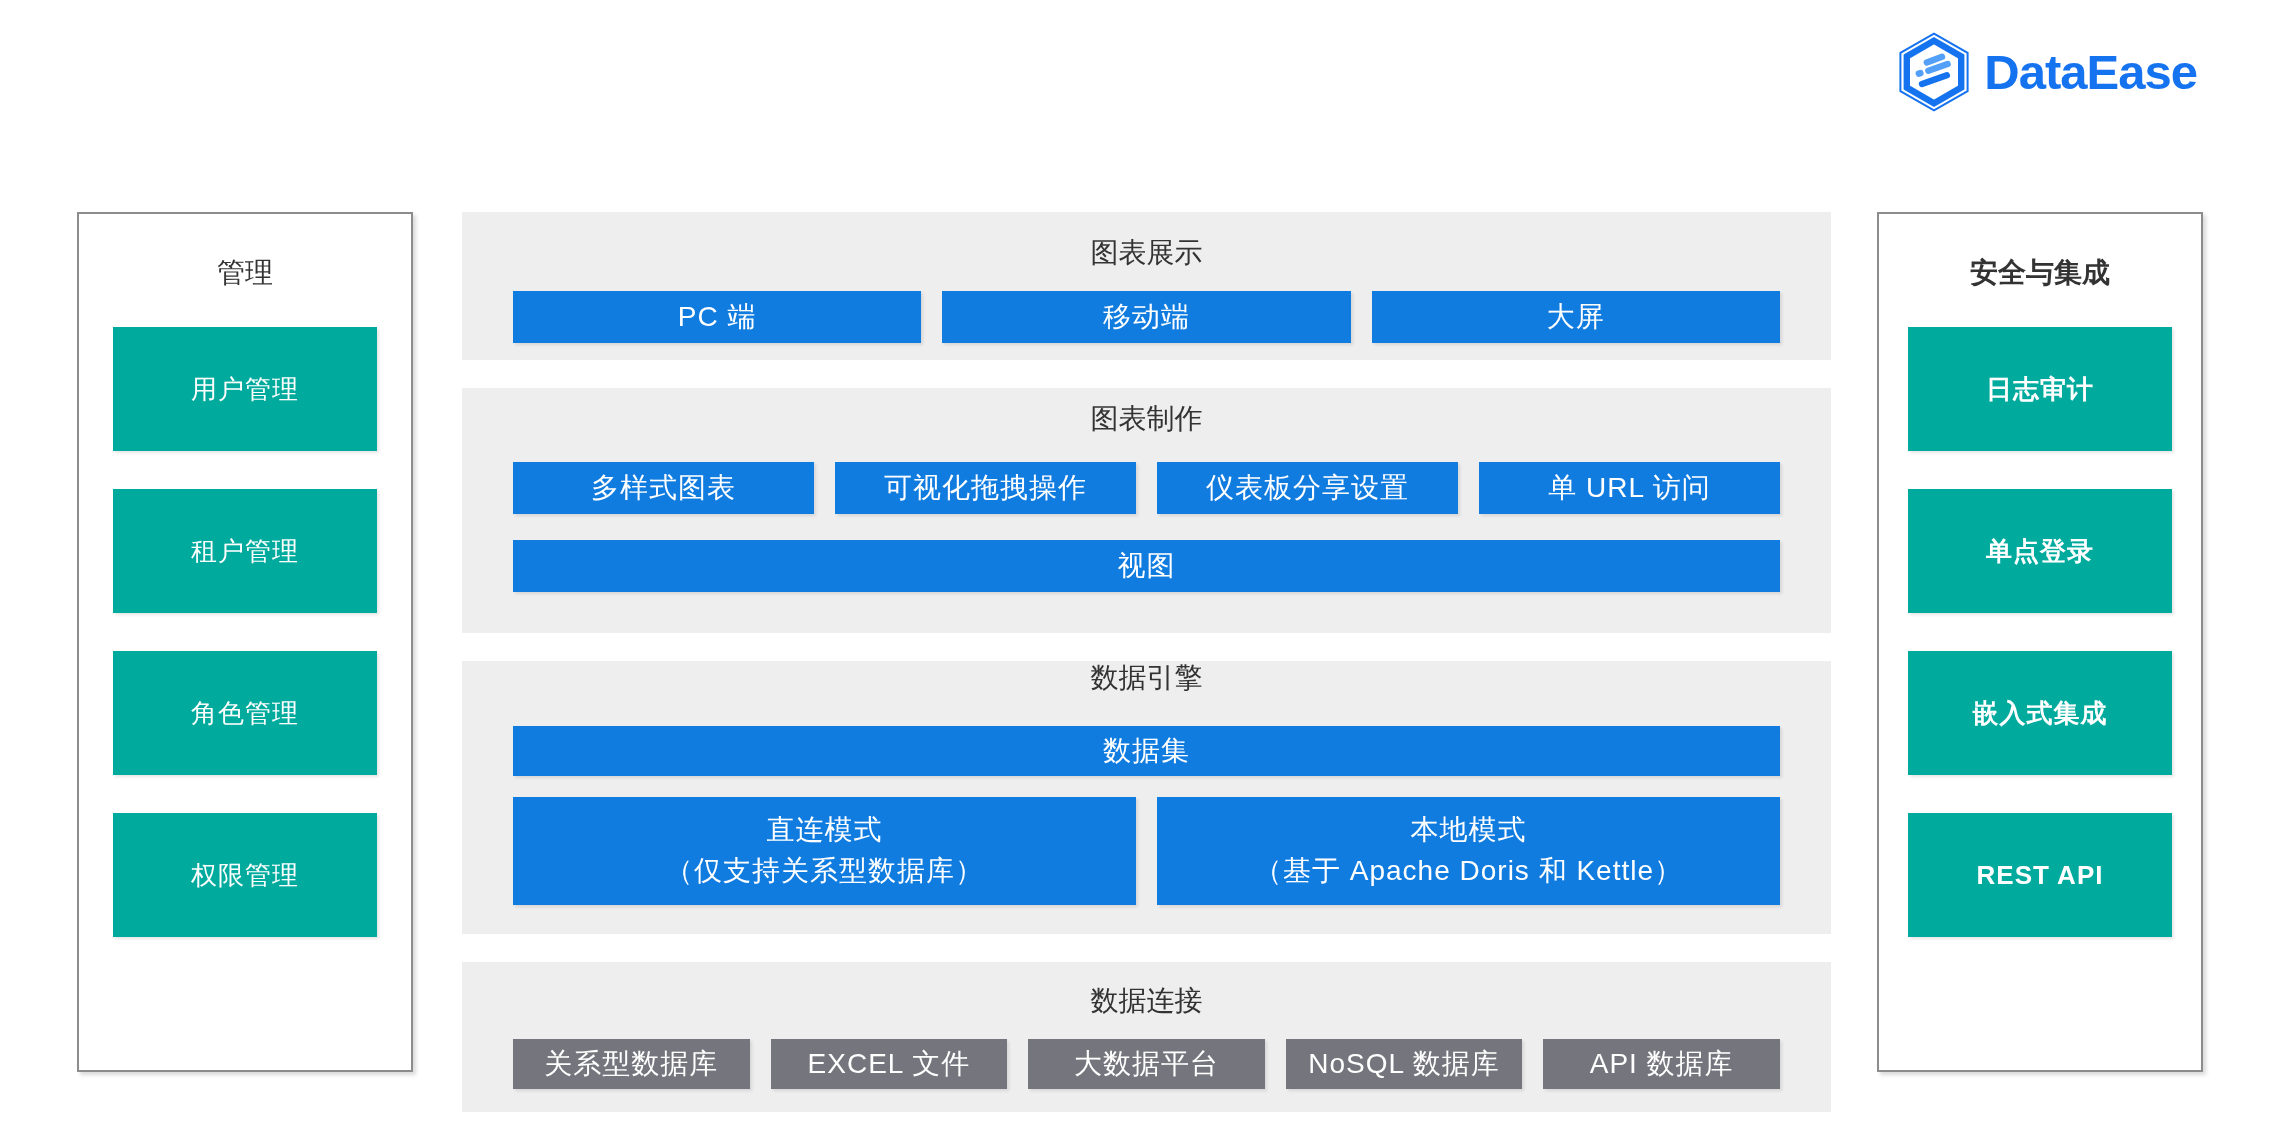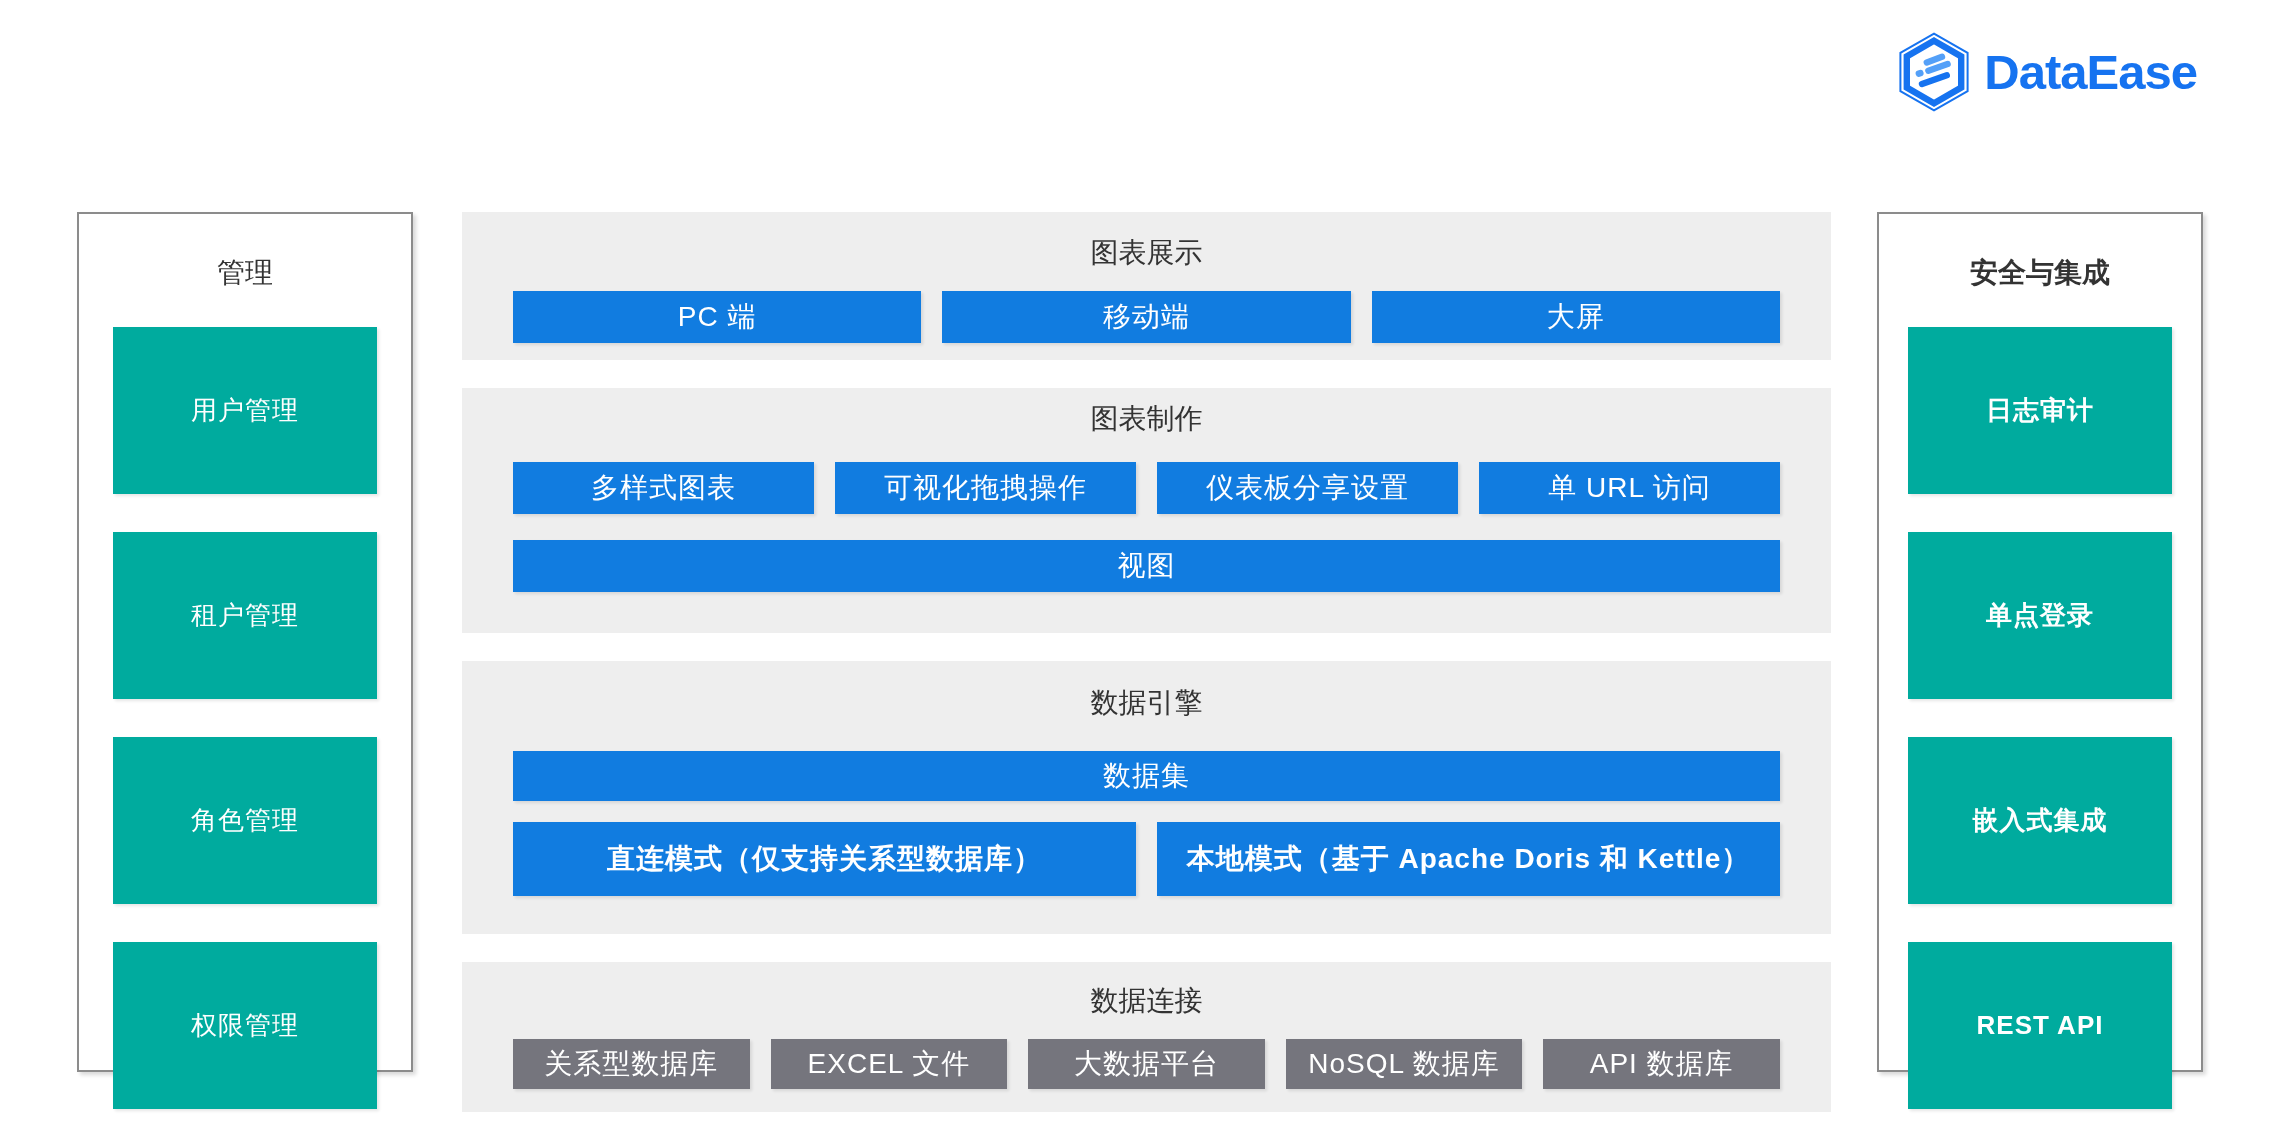--- a/index.html
+++ b/index.html
@@ -24,21 +24,21 @@
     display:flex;flex-direction:column;align-items:center;
   }
   .side-panel.left{left:77px;width:336px;}
   .side-panel.right{left:1877px;width:326px;font-weight:bold;}
   .panel-title{
     margin-top:42px;margin-bottom:37px;height:34px;line-height:34px;
     font-size:28px;color:#333333;text-align:center;
   }
   .panel-boxes{display:flex;flex-direction:column;gap:38px;width:264px;}
   .teal-box{
-    height:167px;background:var(--teal);color:#ffffff;
+    height:124px;background:var(--teal);color:#ffffff;
     display:flex;align-items:center;justify-content:center;
     font-size:26px;letter-spacing:1px;
     box-shadow:2px 2px 3px rgba(0,0,0,0.10);
   }
   
   .middle{
     position:absolute;left:462px;top:212px;width:1369px;
     display:flex;flex-direction:column;gap:28px;
   }
   .section{
@@ -50,26 +50,26 @@
   }
   .btn-row{display:flex;gap:21px;}
   .btn{
     flex:1;display:flex;align-items:center;justify-content:center;
     color:#ffffff;font-size:28px;letter-spacing:1px;text-align:center;
     box-shadow:2px 2px 3px rgba(0,0,0,0.10);
   }
   .btn.blue{background:var(--blue);}
   .btn.gray{background:var(--gray);}
   .h52{height:52px;} .h50{height:50px;}
-  .btn.tall{height:74px;flex-direction:row;line-height:1.45;font-weight:bold;}
+  .btn.tall{height:108px;flex-direction:column;line-height:1.45;}
   
   .s1{height:148px;padding-top:24px;} .s1 .section-title{margin-bottom:21px;}
   .s2{height:245px;padding-top:14px;} .s2 .section-title{margin-bottom:26px;}
   .s2 .row2{margin-top:26px;}
-  .s3{height:273px;padding-top:25px;} .s3 .section-title{margin-bottom:31px;}
+  .s3{height:273px;} .s3 .section-title{margin-bottom:31px;}
   .s3 .row2{margin-top:21px;}
   .s4{height:150px;padding-top:22px;} .s4 .section-title{margin-bottom:21px;}
 </style>
 </head>
 <body>
 
 <div class="logo">
   <svg class="logo-icon" viewBox="0 0 100 100">
     <polygon points="50,2 92,26 92,74 50,98 8,74 8,26" fill="none" stroke="#1673F0" stroke-width="2.5"></polygon>
     <polygon points="50,11 84,30.5 84,69.5 50,89 16,69.5 16,30.5" fill="#ffffff" stroke="#1673F0" stroke-width="8"></polygon>

